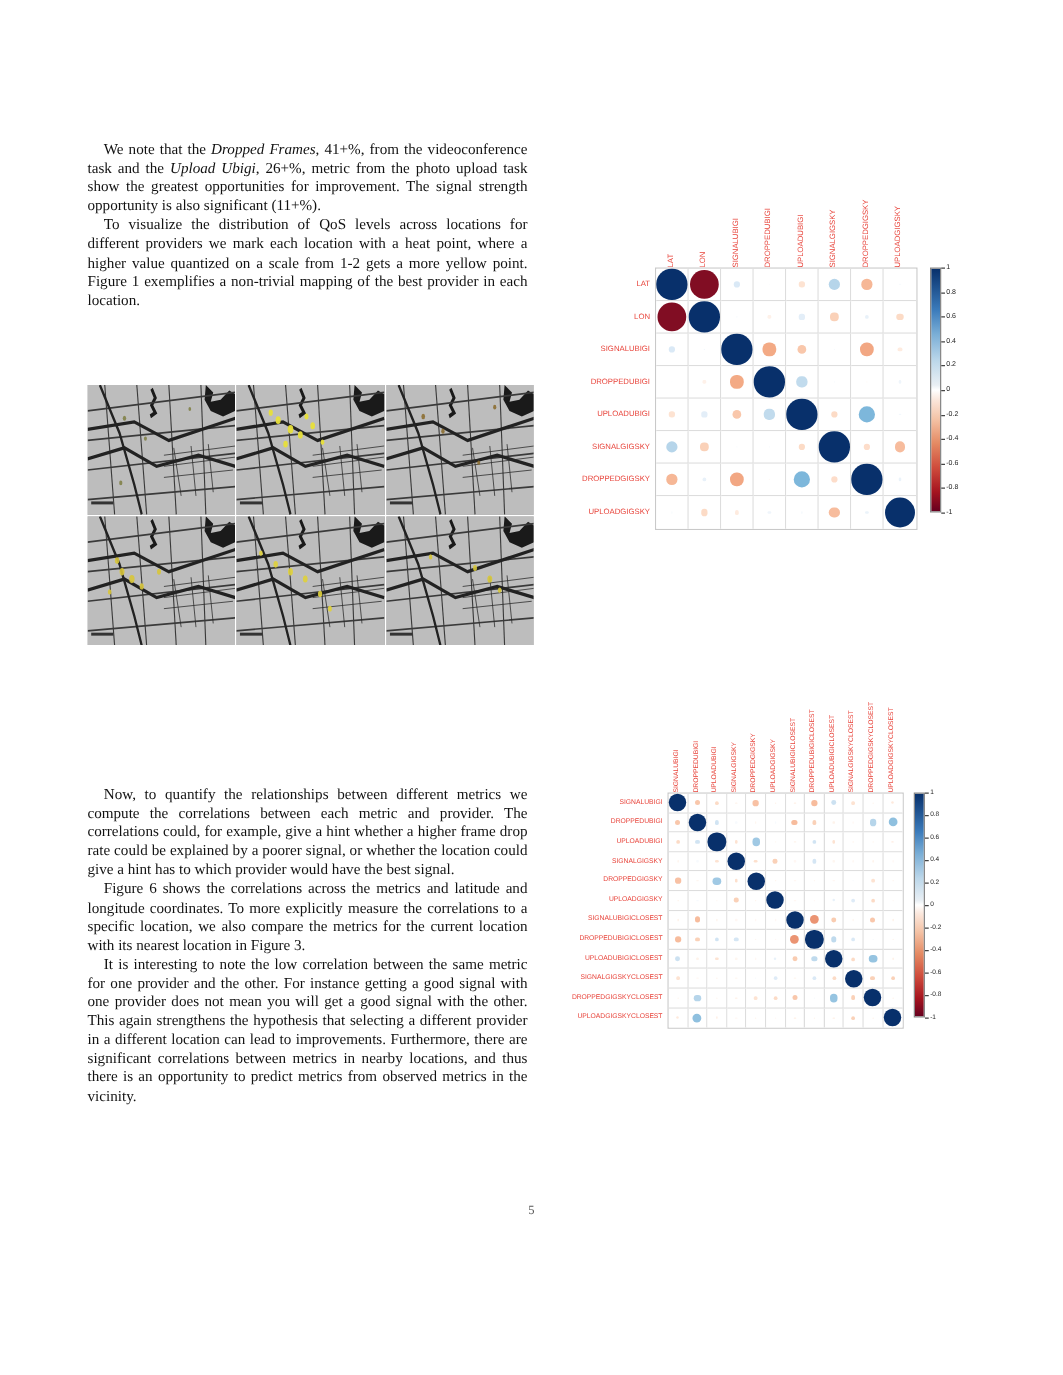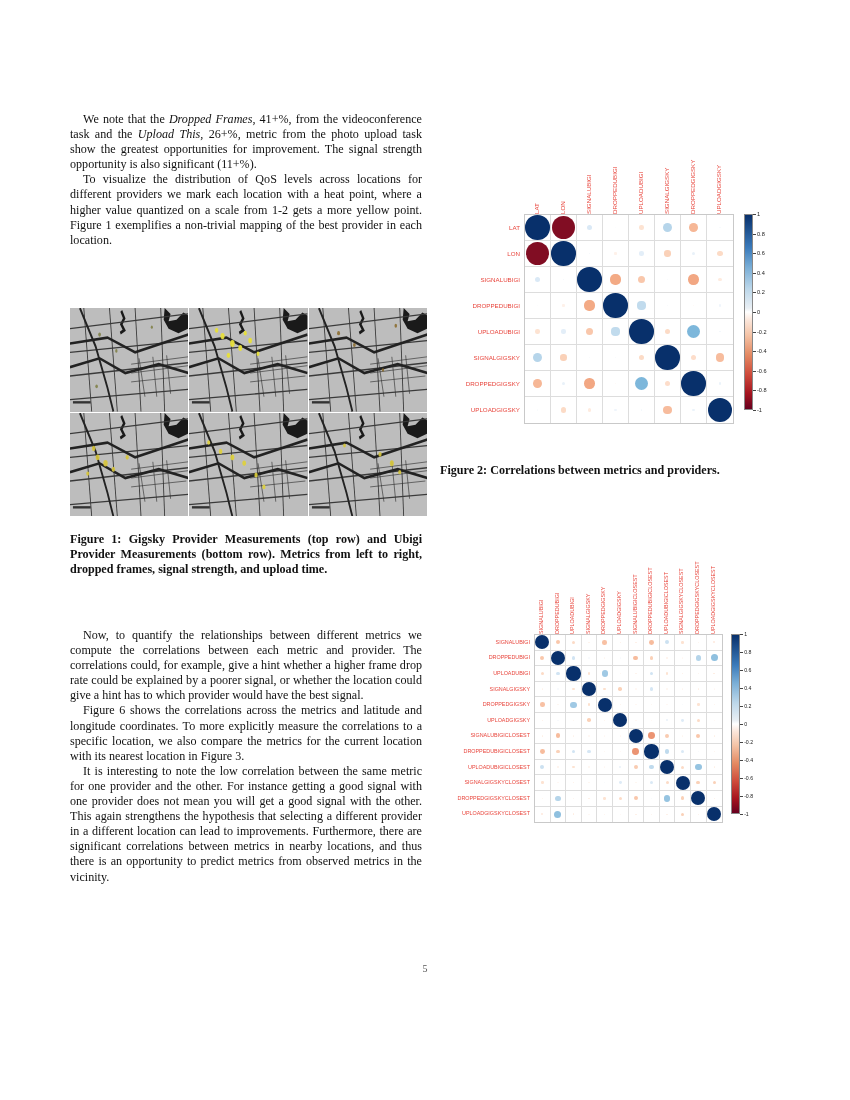--- a/index.html
+++ b/index.html
@@ -134,21 +134,21 @@
     left:-4px; top:50%;
     width:3px; height:1px; background:#444;
   }
 </style>
 </head>
 <body>
 
 <div class="page">
 
   <div class="col-left">
-    <p class="body" id="p1"><span>We note that the </span><span class="it">Dropped Frames</span><span>, 41+%, from the videoconference task and the </span><span class="it">Upload This</span><span>, 26+%, metric from the photo upload task show the greatest opportunities for improvement. The signal strength opportunity is also significant (11+%).</span></p>
+    <p class="body" id="p1"><span>We note that the </span><span class="it">Dropped Frames</span><span>, 41+%, from the videoconference task and the </span><span class="it">Upload Ubigi</span><span>, 26+%, metric from the photo upload task show the greatest opportunities for improvement. The signal strength opportunity is also significant (11+%).</span></p>
     <p class="body" id="p2"><span>To visualize the distribution of QoS levels across locations for different providers we mark each location with a heat point, where a higher value quantized on a scale from 1-2 gets a more yellow point. Figure 1 exemplifies a non-trivial mapping of the best provider in each location.</span></p>
   </div>
 
   <div id="fig1-grid">
     <div class="map-tile">
       <svg viewBox="0 0 120 70" preserveAspectRatio="none">
         <rect x="0" y="0" width="120" height="70" fill="#bdbdbd"></rect>
         <path d="M96 0 L102 4 L100 9 L108 8 L115 3 L120 5 L120 14 L110 17 L100 14 L95 8 Z" fill="#1a1a1a"></path>
         <path d="M52 2 L55 7 L52 11 L55 15 L51 17" fill="none" stroke="#1a1a1a" stroke-width="2.2"></path>
         <g stroke="#3a3a3a" fill="none" stroke-width="0.9">
@@ -371,21 +371,20 @@
           <circle cx="84" cy="34" r="2.0"></circle>
             <circle cx="72" cy="28" r="1.6"></circle>
           <circle cx="92" cy="40" r="1.5"></circle>
             <circle cx="36" cy="22" r="1.4"></circle>
         </g>
         <rect x="3" y="63" width="18" height="1.6" fill="#333"></rect>
       </svg>
     </div>
   </div>
 
-  <p class="caption" id="fig1-caption">Figure 1: Gigsky Provider Measurements (top row) and Ubigi Provider Measurements (bottom row). Metrics from left to right, dropped frames, signal strength, and upload time.</p>
 
   <div class="col-left" style="top:628px;">
     <p class="body" id="p3"><span>Now, to quantify the relationships between different metrics we compute the correlations between each metric and provider. The correlations could, for example, give a hint whether a higher frame drop rate could be explained by a poorer signal, or whether the location could give a hint has to which provider would have the best signal.</span></p>
     <p class="body" id="p4"><span>Figure 6 shows the correlations across the metrics and latitude and longitude coordinates. To more explicitly measure the correlations to a specific location, we also compare the metrics for the current location with its nearest location in Figure 3.</span></p>
     <p class="body" id="p5"><span>It is interesting to note the low correlation between the same metric for one provider and the other. For instance getting a good signal with one provider does not mean you will get a good signal with the other. This again strengthens the hypothesis that selecting a different provider in a different location can lead to improvements. Furthermore, there are significant correlations between metrics in nearby locations, and thus there is an opportunity to predict metrics from observed metrics in the vicinity.</span></p>
   </div>
 
   <div class="col-right"></div>
 
   <div class="corrfig" id="fig2" style="left:446px; top:152px;">
@@ -621,21 +620,20 @@
               <span style="top: 137.2px;">-0.4</span>
               <span style="top: 156.8px;">-0.6</span>
               <span style="top: 176.4px;">-0.8</span>
               <span style="top: 196px;">-1</span>
             </div>
           </div>
         </div>
       </div>
     </div>
 
-  <p class="caption" style="position:absolute; left:440px; top:463px; width:340px;">Figure 2: Correlations between metrics and providers.</p>
 
   <div class="corrfig" id="fig3" style="left:446px; top:552px;">
       <div class="corr-wrap">
         <div class="corr-collabels">
           <div style="width: 88px; flex: 0 0 auto;"></div>
           <div style="display: grid; grid-template-columns: repeat(12, 15.6px); height: 82px; align-items: end;">
             <div class="cl" style="font-size: 5.4px; height: 82px; line-height: 15.6px;">SIGNALUBIGI</div>
             <div class="cl" style="font-size: 5.4px; height: 82px; line-height: 15.6px;">DROPPEDUBIGI</div>
             <div class="cl" style="font-size: 5.4px; height: 82px; line-height: 15.6px;">UPLOADUBIGI</div>
             <div class="cl" style="font-size: 5.4px; height: 82px; line-height: 15.6px;">SIGNALGIGSKY</div>

